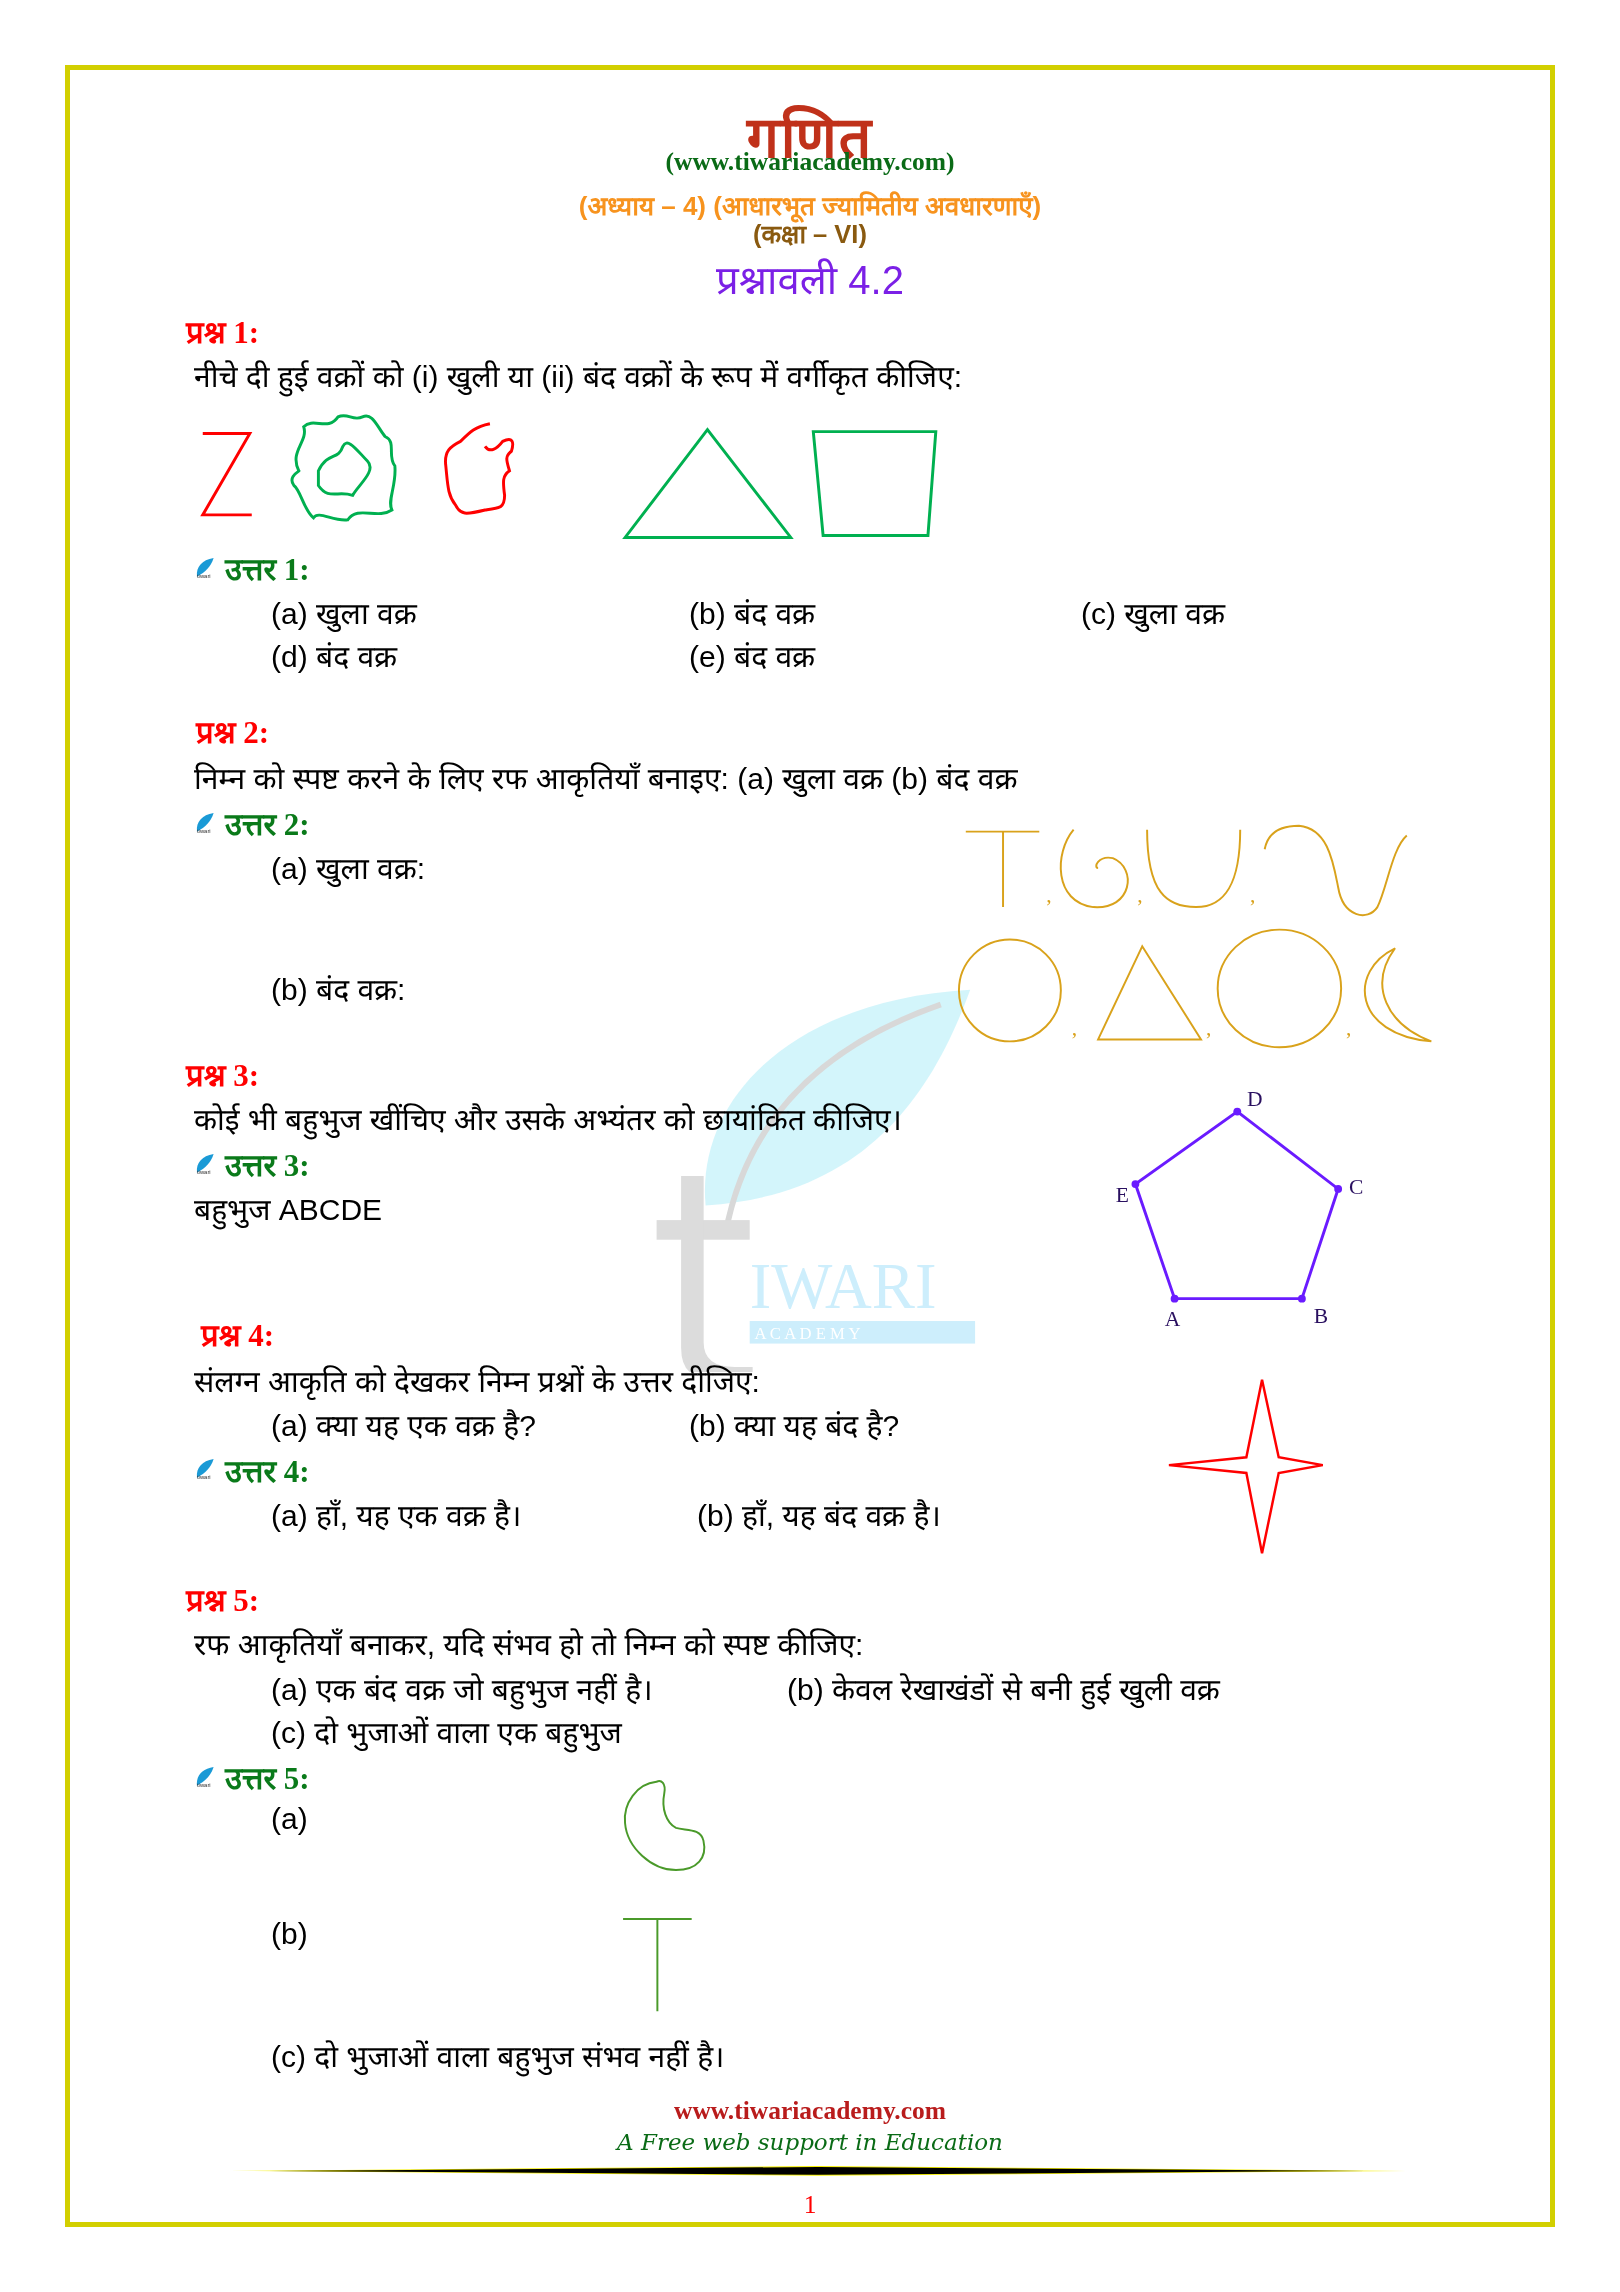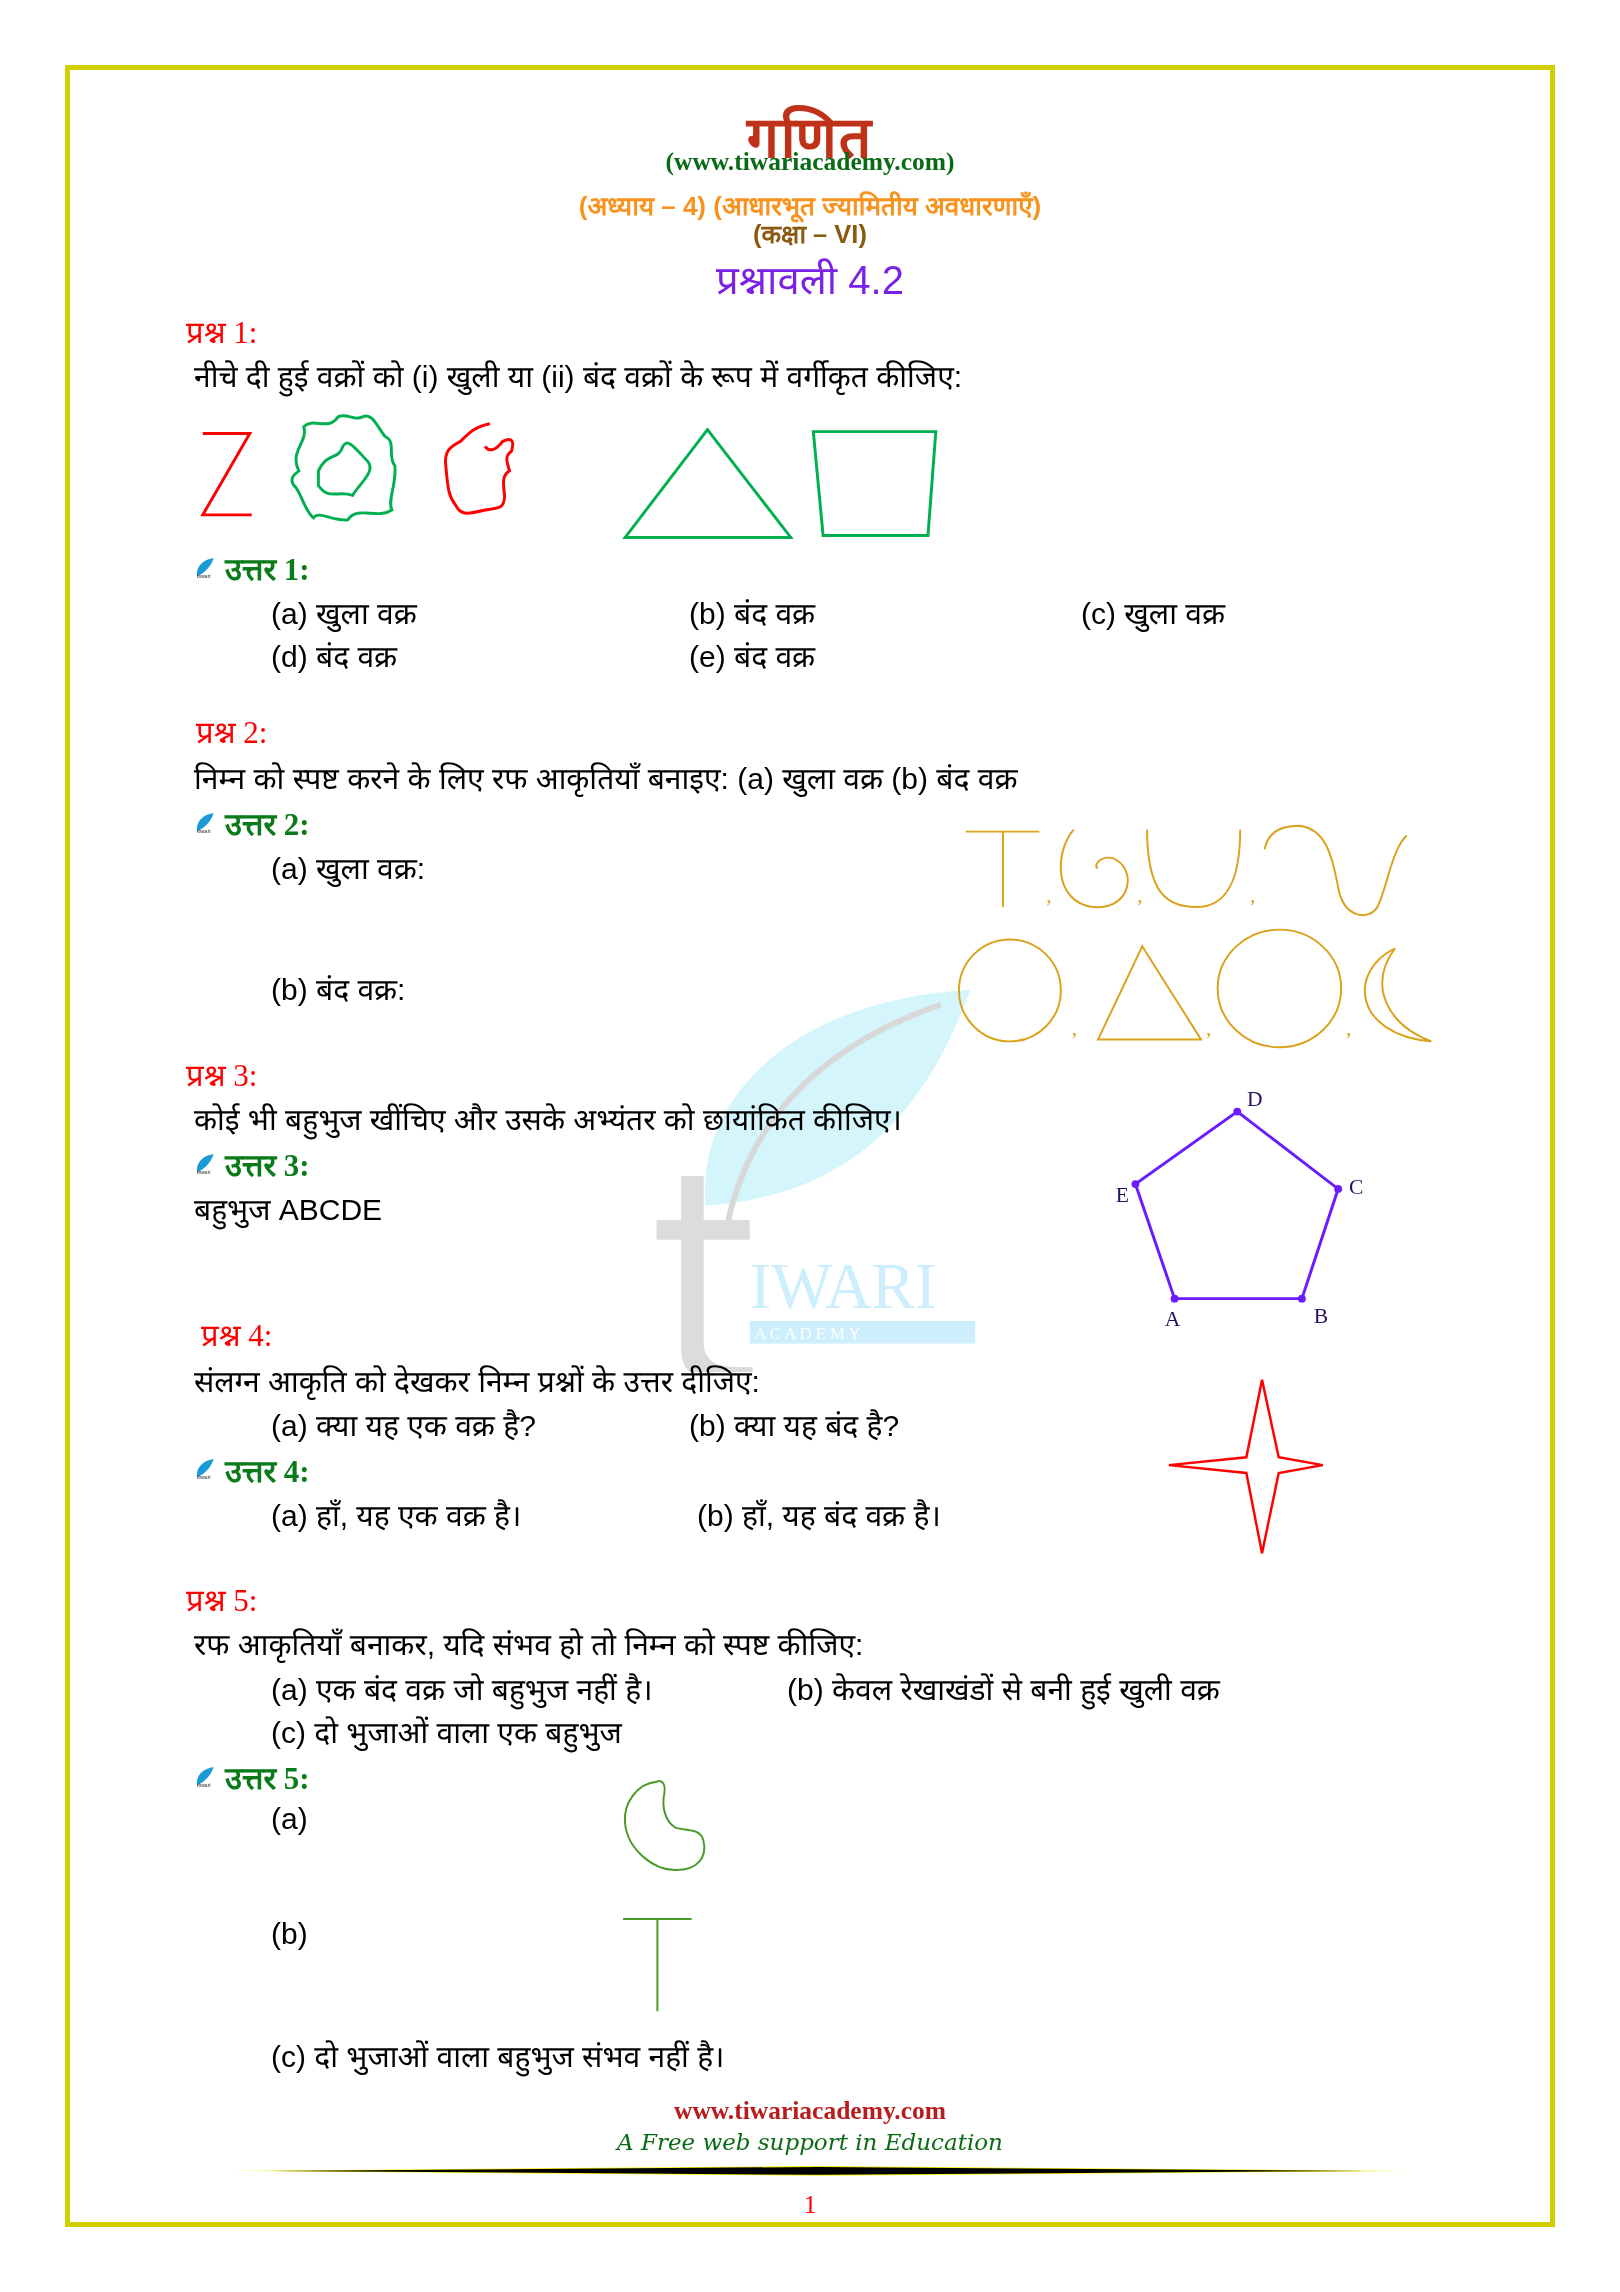--- a/index.html
+++ b/index.html
@@ -7,21 +7,21 @@
          font-family: "Liberation Sans", "DejaVu Sans", sans-serif; color: #000; }
   .frame { position: absolute; left: 65px; top: 65px; width: 1490px; height: 2162px;
            border: 5.9px solid #d2cf00; box-sizing: border-box; }
   .abs { position: absolute; white-space: nowrap; }
   .center { position: absolute; left: 65px; width: 1490px; text-align: center; }
   .title { top: 96px; font-size: 57px; font-weight: bold; color: #c0311a; letter-spacing: 2px; }
   .site { top: 147px; font-size: 25.5px; font-weight: bold; color: #0a6b16; font-family: "Liberation Serif", serif; }
   .chapter { top: 180px; font-size: 26px; font-weight: bold; color: #f7931e; margin-top: 7px; }
   .class { top: 216px; font-size: 25.5px; font-weight: bold; color: #8a5a10; }
   .exercise { top: 251px; font-size: 40px; color: #7b20e6; }
-  .q-head { font-size: 31px; font-weight: normal; color: #ff0000; font-family: "Liberation Serif", serif; }
+  .q-head { font-size: 31px; font-weight: bold; color: #ff0000; font-family: "Liberation Serif", serif; }
   .a-head { font-size: 31px; font-weight: bold; color: #0a7a1a; font-family: "Liberation Serif", serif; }
   .txt { font-size: 30px; color: #000; }
   .ans-icon { position: absolute; width: 21.6px; height: 21.6px; }
   svg.fig { position: absolute; overflow: visible; }
   .watermark { position: absolute; left: 637px; top: 980px; width: 392px; height: 392px; pointer-events: none; }
   .footer-site { top: 2096px; font-size: 25.5px; font-weight: bold; color: #b91c1c; font-family: "Liberation Serif", serif; }
   .footer-tag { top: 2129px; font-size: 23px; font-style: italic; color: #0a6b16; font-family: "DejaVu Serif", serif; }
   .footer-line { position: absolute; left: 230px; top: 2166px; width: 1176px; height: 9.8px; }
   .page-num { top: 2190px; font-size: 25.5px; color: #ff0000; font-family: "Liberation Serif", serif; }
 </style>

